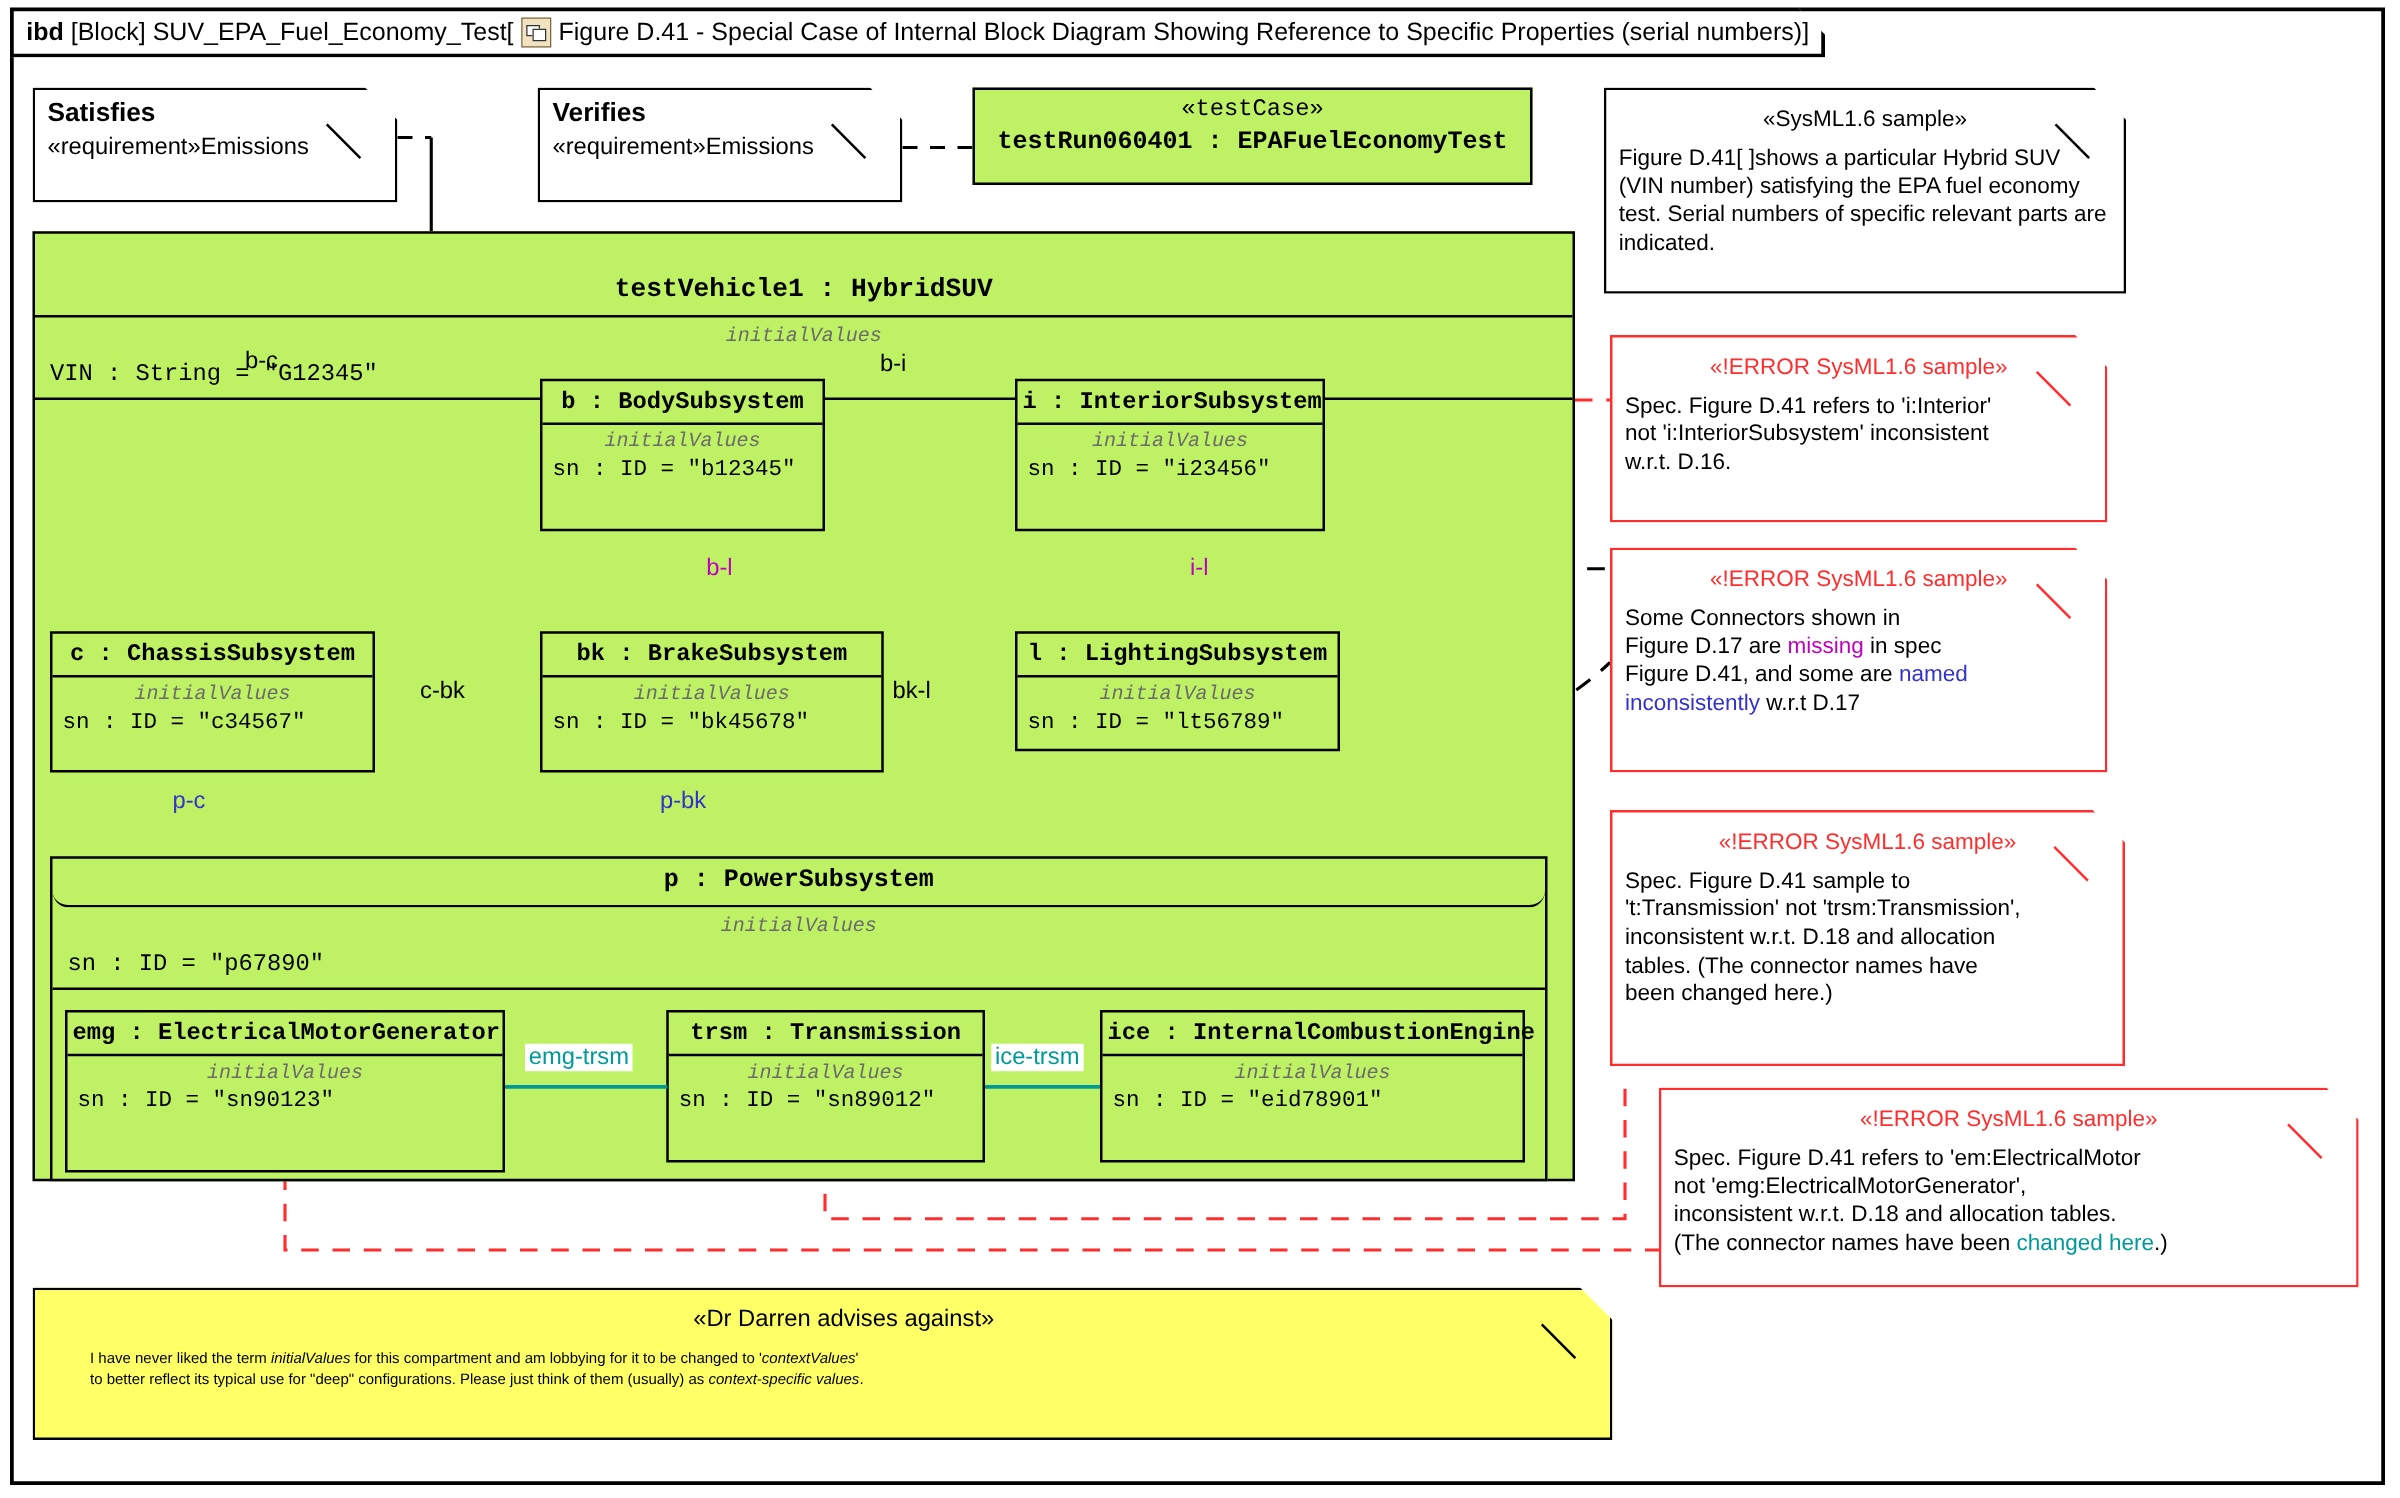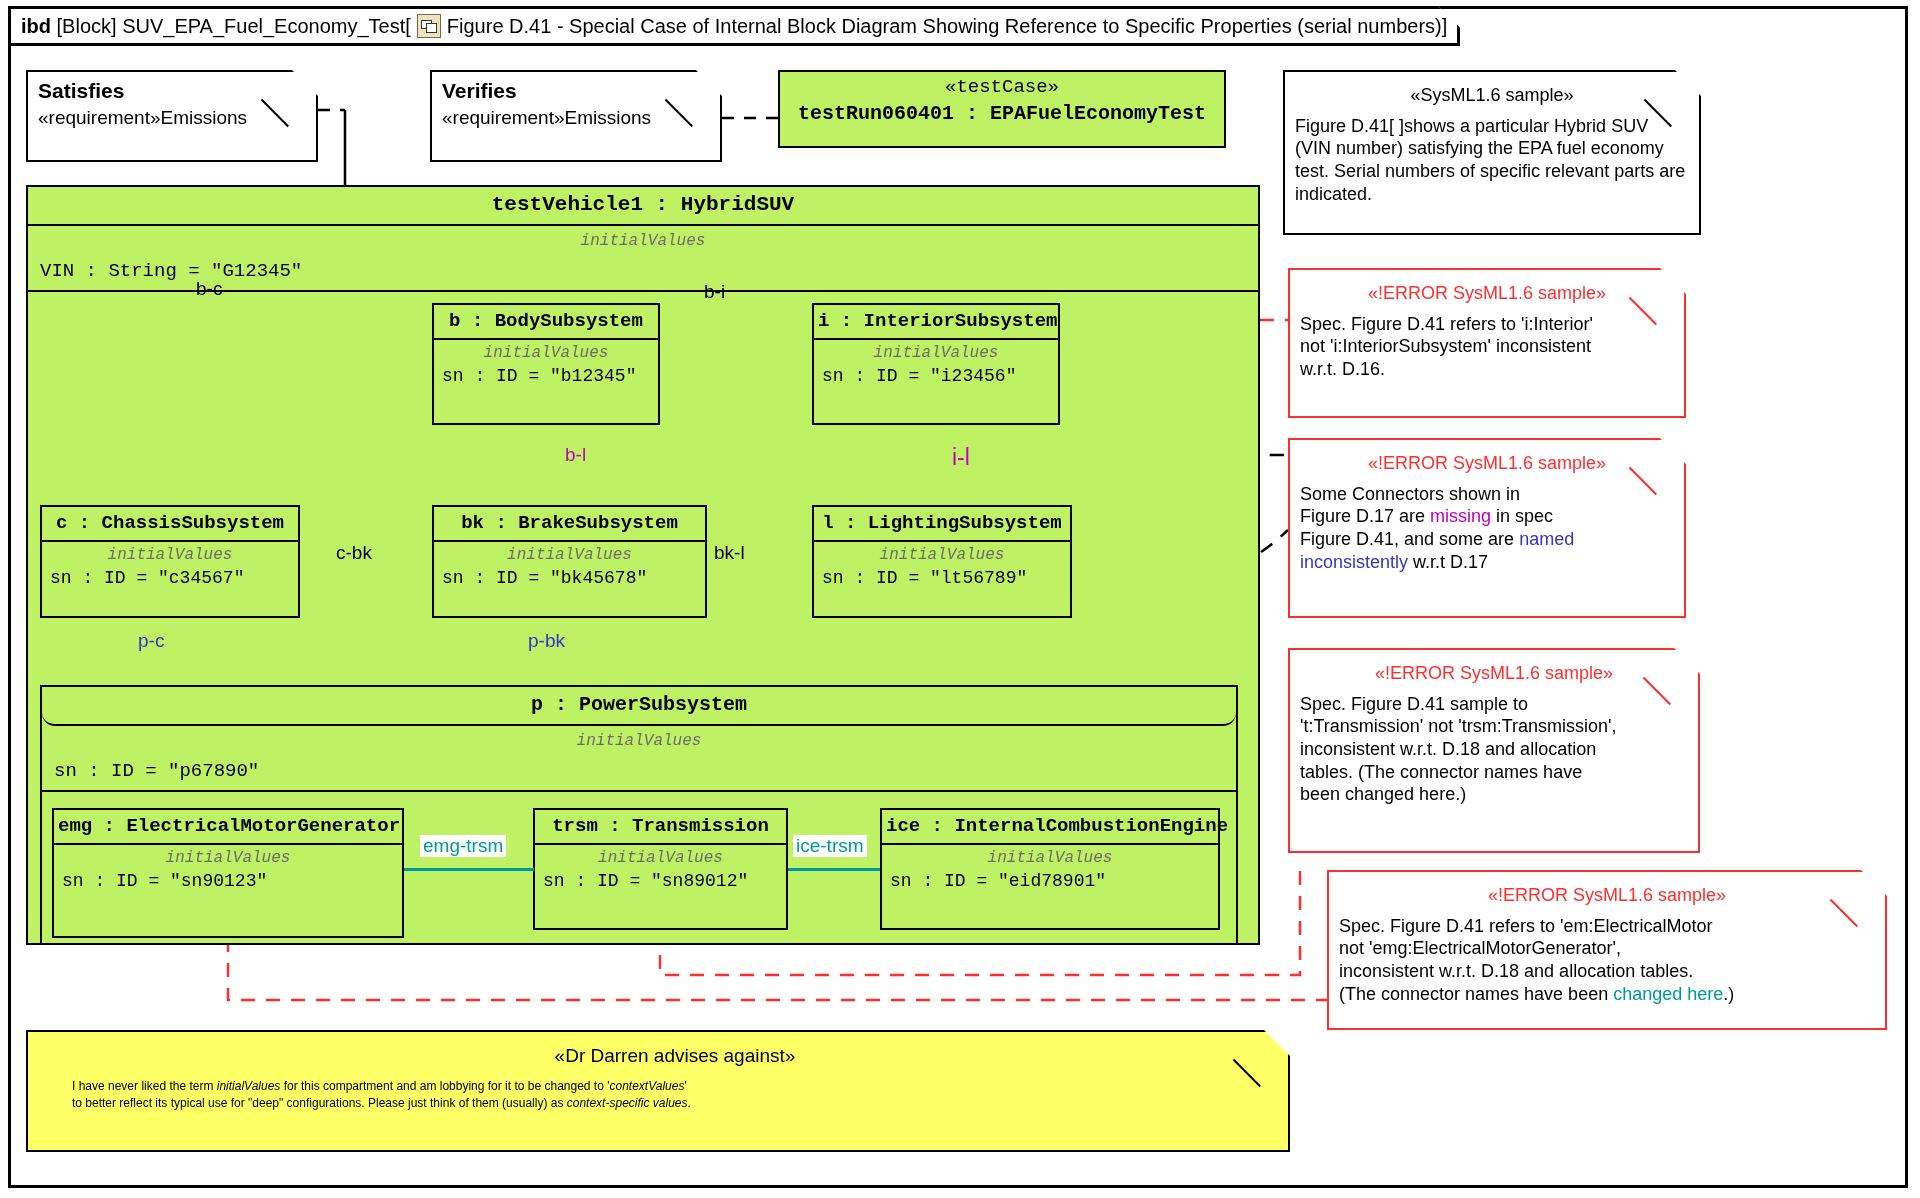--- a/index.html
+++ b/index.html
@@ -179,21 +179,21 @@
     <div style="text-align:center; font-weight:bold; font-size:20px; padding:2px 6px;">testRun060401 : EPAFuelEconomyTest</div>
   </div>
 
   <div class="note" style="left:1283px; top:70px; width:418px; height:165px;">
     <span class="fold"></span>
     <div class="note-stereo" style="margin:6px 0 8px;">«SysML1.6 sample»</div>
     <div class="note-body">Figure D.41[ ]shows a particular Hybrid SUV (VIN number) satisfying the EPA fuel economy test. Serial numbers of specific relevant parts are indicated.</div>
   </div>
 
   <div class="block" style="left:26px; top:185px; width:1234px; height:760px;">
-    <div class="blk-title" style="font-size:21px; padding:6px 0 8px;">testVehicle1 : HybridSUV</div>
+    <div class="blk-title" style="font-size:21px; padding:6px 0 8px;margin-top:28px;">testVehicle1 : HybridSUV</div>
     <div class="blk-iv" style="padding:6px 4px 4px;">initialValues</div>
     <div style="font-size:19px; padding:6px 0 8px 12px; border-bottom:2.5px solid #000;">VIN : String = "G12345"</div>
   </div>
 
   <div class="block" style="left:432px; top:303px; width:228px; height:122px;">
     <div class="blk-title">b : BodySubsystem</div>
     <div class="blk-iv">initialValues</div>
     <div class="blk-val">sn : ID = "b12345"</div>
   </div>
 
@@ -208,21 +208,21 @@
     <div class="blk-iv">initialValues</div>
     <div class="blk-val">sn : ID = "c34567"</div>
   </div>
 
   <div class="block" style="left:432px; top:505px; width:275px; height:113px;">
     <div class="blk-title">bk : BrakeSubsystem</div>
     <div class="blk-iv">initialValues</div>
     <div class="blk-val">sn : ID = "bk45678"</div>
   </div>
 
-  <div class="block" style="left:812px; top:505px; width:260px; height:113px;">
+  <div class="block" style="left:812px; top:505px; width:260px; height:96px;">
     <div class="blk-title">l : LightingSubsystem</div>
     <div class="blk-iv">initialValues</div>
     <div class="blk-val">sn : ID = "lt56789"</div>
   </div>
 
   <div class="block" style="left:40px; top:685px; width:1198px; height:260px;">
     <div class="blk-title" style="font-size:20px; padding:6px 4px 8px;border-radius:13px;">p : PowerSubsystem</div>
     <div class="blk-iv" style="padding:6px 4px 4px;">initialValues</div>
     <div style="font-size:19px; padding:6px 0 8px 12px; border-bottom:2.5px solid #000;">sn : ID = "p67890"</div>
   </div>
@@ -244,21 +244,21 @@
     <div class="blk-iv">initialValues</div>
     <div class="blk-val">sn : ID = "eid78901"</div>
   </div>
 
   <div class="ln h" style="left:404px; top:868px; width:130px; background:#009999;"></div>
   <div class="ln h" style="left:788px; top:868px; width:92px; background:#009999;"></div>
 
   <div class="lbl" style="left:196px; top:278px; font-size:19px;">b-c</div>
   <div class="lbl" style="left:704px; top:281px; font-size:19px;">b-i</div>
   <div class="lbl magenta" style="left:565px; top:444px; font-size:19px;">b-l</div>
-  <div class="lbl magenta" style="left:952px; top:444px; font-size:23px;">i-l</div>
+  <div class="lbl magenta" style="left:952px; top:444px; font-size:19px;">i-l</div>
   <div class="lbl" style="left:336px; top:542px; font-size:19px;">c-bk</div>
   <div class="lbl" style="left:714px; top:542px; font-size:19px;">bk-l</div>
   <div class="lbl blue" style="left:138px; top:630px; font-size:19px;">p-c</div>
   <div class="lbl blue" style="left:528px; top:630px; font-size:19px;">p-bk</div>
   <div class="lbl teal" style="left:420px; top:835px; font-size:19px; background:#fff; padding:0 3px;">emg-trsm</div>
   <div class="lbl teal" style="left:793px; top:835px; font-size:19px; background:#fff; padding:0 3px;">ice-trsm</div>
 
   <div class="note red" style="left:1288px; top:268px; width:398px; height:150px;">
     <span class="fold"></span>
     <div class="note-stereo" style="margin:6px 0 8px;">«!ERROR SysML1.6 sample»</div>

